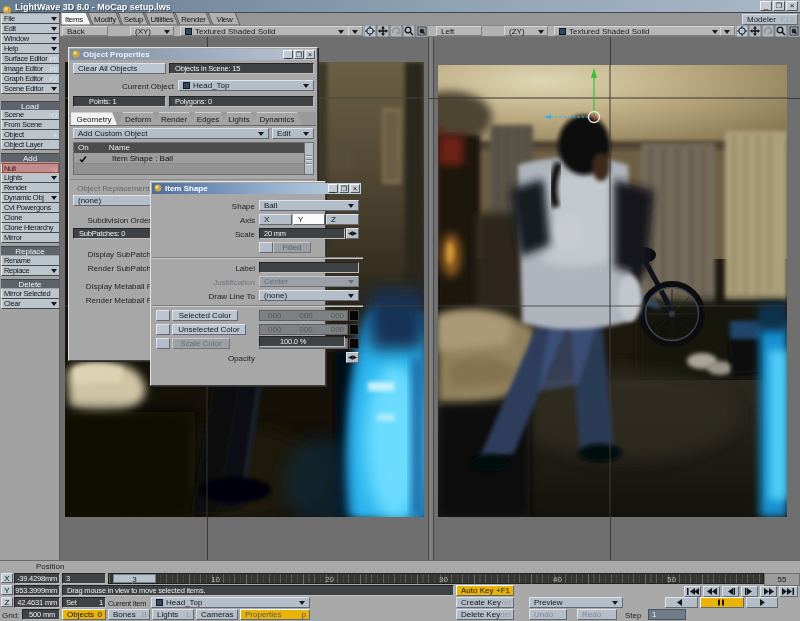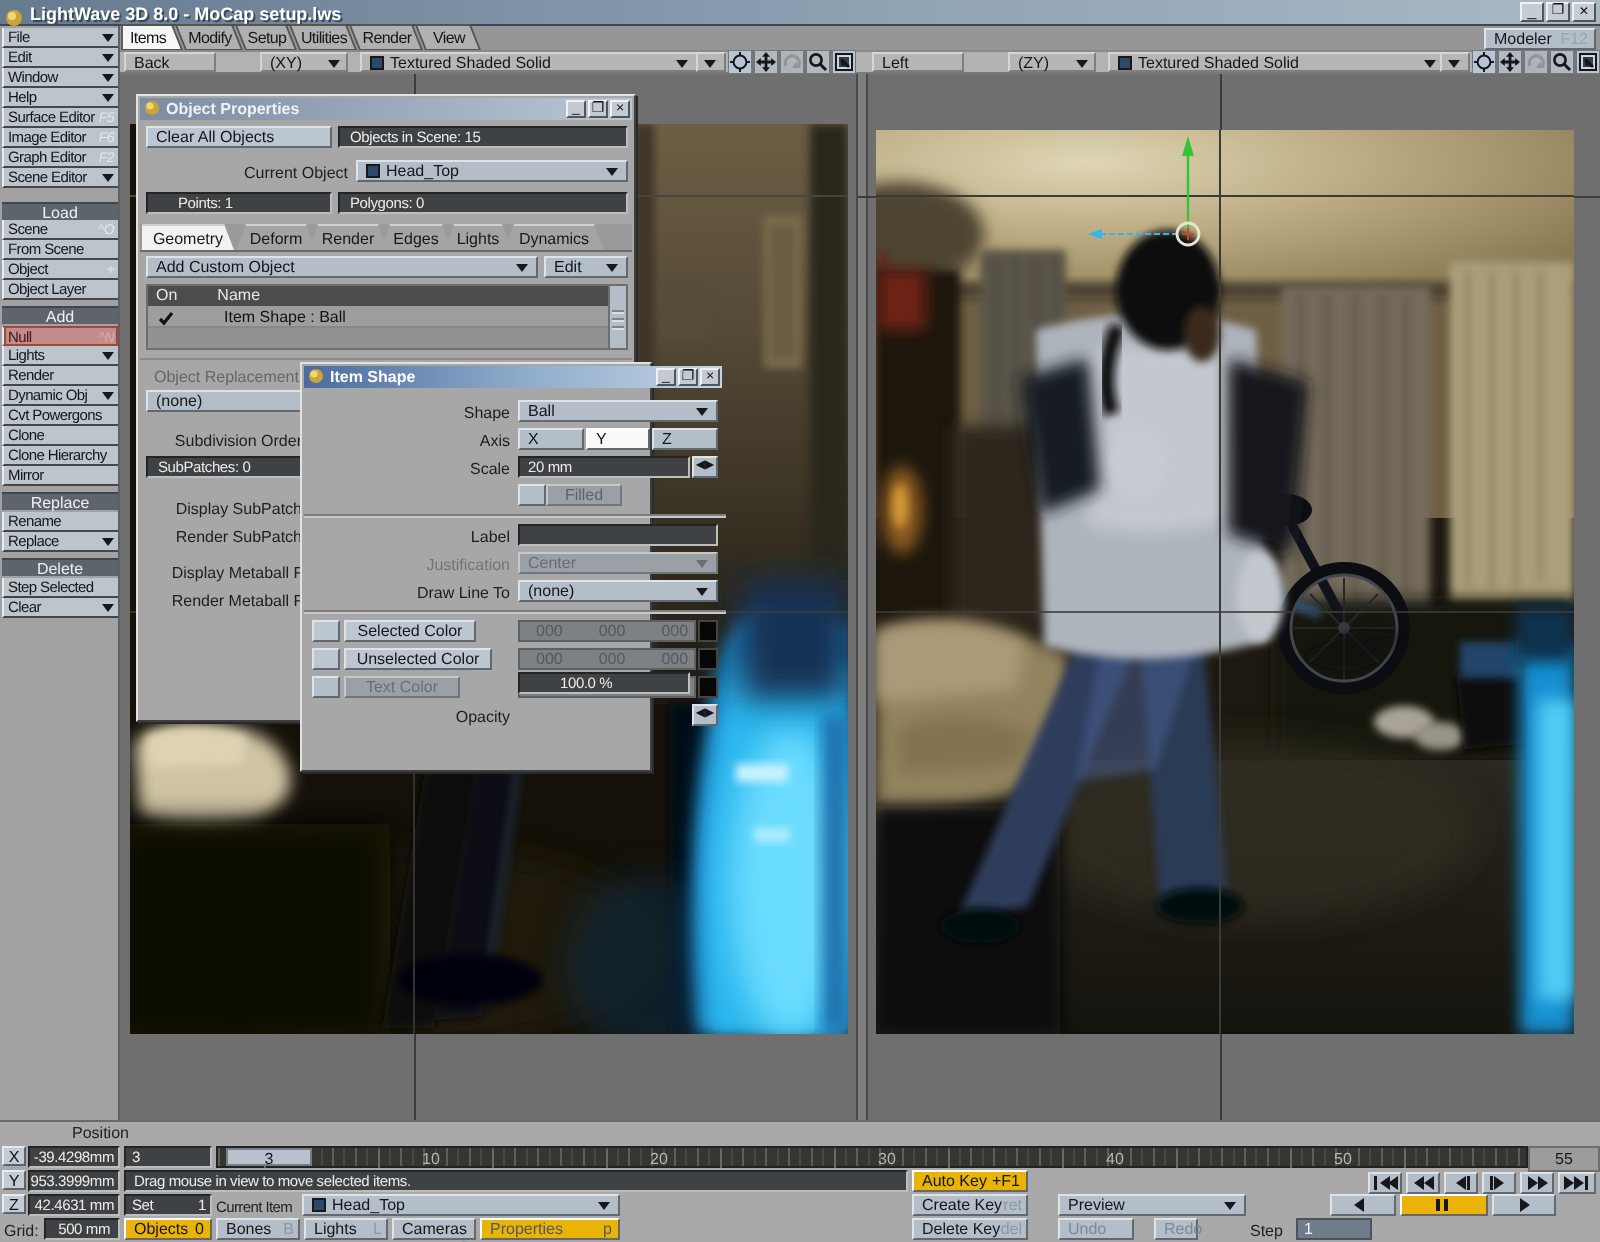--- a/index.html
+++ b/index.html
@@ -66,21 +66,21 @@
 <div class="sb" style="top:183px">Render</div>
 <div class="sb" style="top:193px">Dynamic Obj<i class="sba"></i></div>
 <div class="sb" style="top:203px">Cvt Powergons</div>
 <div class="sb" style="top:213px">Clone</div>
 <div class="sb" style="top:223px">Clone Hierarchy</div>
 <div class="sb" style="top:233px">Mirror</div>
 <div class="sbh" style="top:246px">Replace</div>
 <div class="sb" style="top:256px">Rename</div>
 <div class="sb" style="top:266px">Replace<i class="sba"></i></div>
 <div class="sbh" style="top:279px">Delete</div>
-<div class="sb" style="top:289px">Step Selected</div>
+<div class="sb" style="top:289px">Mirror Selected</div>
 <div class="sb" style="top:299px">Clear<i class="sba"></i></div>
 </div>
 
 <div class="abs" style="left:60px;top:25px;width:740px;height:12px;background:#b2b2b2;border-top:1px solid #8a8a8a;border-bottom:1px solid #787878"></div>
 <style>
 .tf{position:absolute;top:1px;height:10px;background:#b6b6b6;border:1px solid;border-color:#d6d6d6 #7e7e7e #7e7e7e #d6d6d6;font-size:8px;line-height:8px;color:#14161a;padding:1px 0 0 4px}
 .tarr{position:absolute;right:3px;top:3px;width:0;height:0;border-left:3px solid transparent;border-right:3px solid transparent;border-top:4px solid #16181c}
 </style>
 <div id="tbL" class="abs" style="left:60px;top:25px;width:369px;height:12px">
   <div class="tf" style="left:2px;width:46px">Back</div>
@@ -368,21 +368,21 @@
 
 <div class="abs" style="left:2px;top:611px;font-size:8px;color:#222">Grid:</div>
 <div class="dkf" style="left:22px;top:609px;width:38px;height:11px;text-align:right;padding-right:4px">500 mm</div>
 <div class="wbtn" style="left:62px;top:609px;width:44px;height:11px">Objects<span style="float:right;padding-right:3px">0</span></div>
 <div class="bbtn" style="left:108px;top:609px;width:42px;height:11px">Bones<span style="float:right;padding-right:2px;color:#8e98a2">B</span></div>
 <div class="bbtn" style="left:152px;top:609px;width:42px;height:11px">Lights<span style="float:right;padding-right:2px;color:#8e98a2">L</span></div>
 <div class="bbtn" style="left:196px;top:609px;width:42px;height:11px">Cameras<span style="float:right;padding-right:2px;color:#8e98a2">C</span></div>
 <div class="wbtn" style="left:240px;top:609px;width:70px;height:11px;color:#55595e">Properties<span style="float:right;padding-right:3px">p</span></div>
 <div class="bbtn" style="left:456px;top:609px;width:58px;height:11px">Delete Key<span style="float:right;padding-right:2px;color:#8e98a2">del</span></div>
 <div class="bbtn" style="left:529px;top:609px;width:38px;height:11px;color:#7e8892">Undo</div>
-<div class="bbtn" style="left:577px;top:609px;width:22px;height:11px;color:#7e8892">Redo</div>
+<div class="bbtn" style="left:577px;top:609px;width:40px;height:11px;color:#7e8892">Redo</div>
 <div class="abs" style="left:625px;top:611px;font-size:8px;color:#222">Step</div>
 <div class="abs" style="left:648px;top:609px;width:38px;height:11px;background:#707c8a;border:1px solid #4a545e;color:#eef2f6;font-size:8px;line-height:10px;padding-left:3px">1</div>
 
 <style>
 .wbx{width:10px;height:9px;background:#c4cad0;border:1px solid;border-color:#eef2f6 #50565c #50565c #eef2f6;font-size:7px;line-height:7px;text-align:center;color:#111;margin-left:1px;float:left}
 .dtab{position:absolute;top:0;height:13px;background:#a4a4a4;color:#16181a;font-size:8px;text-align:center;line-height:13px;clip-path:polygon(5px 0,calc(100% - 5px) 0,100% 100%,0 100%);border-top:1px solid #cfcfcf}
 .lbl{position:absolute;font-size:8px;color:#1c1e20;text-align:right}
 </style>
 <div id="dlgOP" class="abs" style="left:68px;top:47px;width:250px;height:314px;background:#a7a7a7;border:1px solid;border-color:#e2e2e2 #3e3e3e #3e3e3e #e2e2e2;box-shadow:1px 1px 0 #2a2a2a">
   <div class="abs" style="left:1px;top:1px;width:246px;height:11px;background:linear-gradient(90deg,#7d8ca0,#9dacbe 55%,#bac6d4)">
@@ -468,19 +468,19 @@
   <div class="abs" style="left:1px;top:123px;width:211px;height:2px;border-top:1px solid #7e7e7e;border-bottom:1px solid #c8c8c8"></div>
   <div class="bbtn" style="left:5px;top:128px;width:14px;height:11px;background:#bcc6d0"></div>
   <div class="bbtn" style="left:21px;top:128px;width:66px;height:11px;background:#bcc6d0;text-align:center;padding:0;line-height:10px">Selected Color</div>
   <div class="abs" style="left:108px;top:128px;width:89px;height:11px;background:#7e8184;border:1px solid #5e6164;color:#55585c;font-size:8px;line-height:10px"><span style="padding-left:8px">000</span><span style="padding-left:18px">000</span><span style="padding-left:18px">000</span></div>
   <div class="abs" style="left:198px;top:128px;width:10px;height:11px;background:#060606;border:1px solid #444"></div>
   <div class="bbtn" style="left:5px;top:142px;width:14px;height:11px;background:#bcc6d0"></div>
   <div class="bbtn" style="left:21px;top:142px;width:74px;height:11px;background:#bcc6d0;text-align:center;padding:0;line-height:10px">Unselected Color</div>
   <div class="abs" style="left:108px;top:142px;width:89px;height:11px;background:#7e8184;border:1px solid #5e6164;color:#55585c;font-size:8px;line-height:10px"><span style="padding-left:8px">000</span><span style="padding-left:18px">000</span><span style="padding-left:18px">000</span></div>
   <div class="abs" style="left:198px;top:142px;width:10px;height:11px;background:#060606;border:1px solid #444"></div>
   <div class="bbtn" style="left:5px;top:156px;width:14px;height:11px"></div>
-  <div class="abs" style="left:21px;top:156px;width:58px;height:11px;background:#9aa0a6;border:1px solid;border-color:#c4c8cc #70767c #70767c #c4c8cc;font-size:8px;line-height:10px;text-align:center;color:#6a6e74">Text Color</div>
+  <div class="abs" style="left:21px;top:156px;width:58px;height:11px;background:#9aa0a6;border:1px solid;border-color:#c4c8cc #70767c #70767c #c4c8cc;font-size:8px;line-height:10px;text-align:center;color:#6a6e74">Scale Color</div>
   <div class="abs" style="left:108px;top:156px;width:89px;height:11px;background:#7e8184;border:1px solid #5e6164;color:#55585c;font-size:8px;line-height:10px"><span style="padding-left:8px">000</span><span style="padding-left:18px">000</span><span style="padding-left:18px">000</span></div>
   <div class="abs" style="left:198px;top:156px;width:10px;height:11px;background:#060606;border:1px solid #444"></div>
   <div class="lbl" style="left:0;top:172px;width:104px">Opacity</div>
   <div class="dkf" style="left:108px;top:154px;width:86px;height:11px;padding-left:20px">100.0 %</div>
   <div class="bbtn" style="left:195px;top:170px;width:13px;height:11px;padding:0;text-align:center;font-size:6px;line-height:9px">◀▶</div>
 </div>
 
 </body></html>

